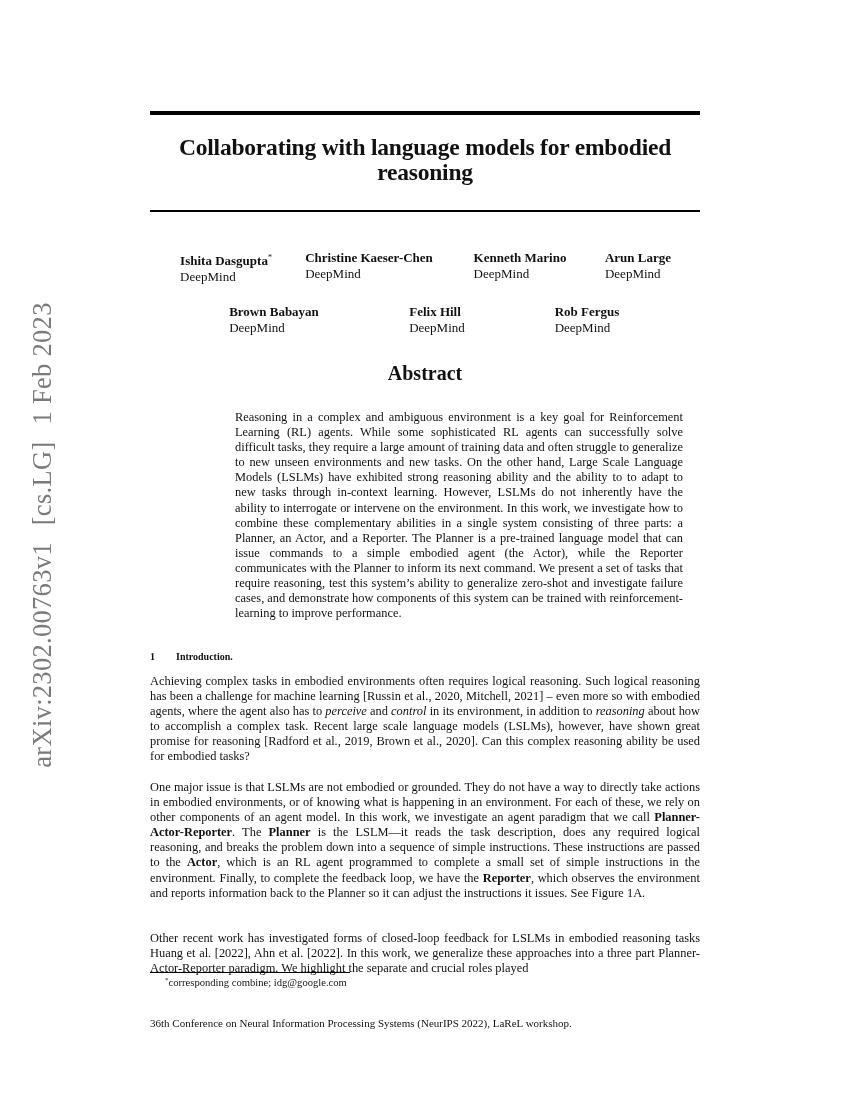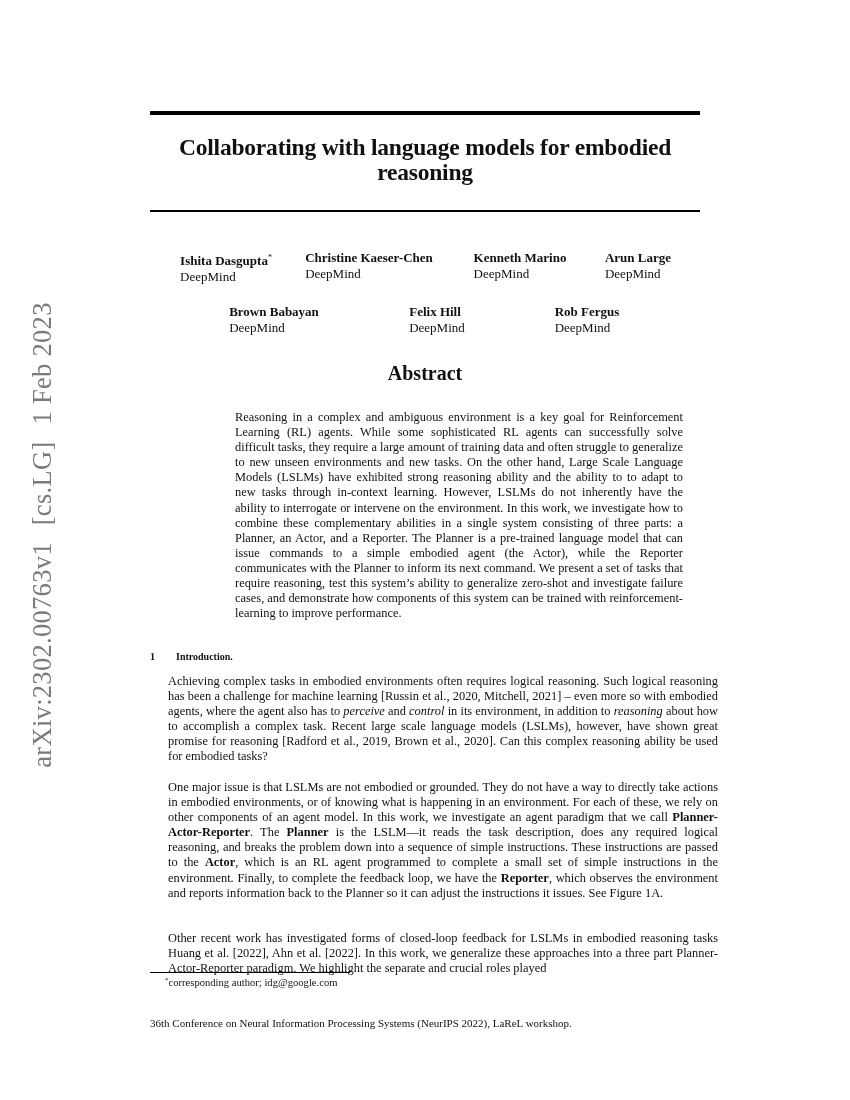--- a/index.html
+++ b/index.html
@@ -23,21 +23,21 @@
     }
     .abstract {
       position: absolute; left: 201px; width: 448px; top: 410px;
       font-size: 12.4px; line-height: 15.1px; text-align: justify; hyphens: manual; margin-left: 34px;
     }
     .section-head {
       position: absolute; left: 150px; top: 651px; font-weight: bold; font-size: 10px;
     }
     .section-head .num { display: inline-block; width: 26px; }
     .para {
-      position: absolute; left: 168px; width: 550px;
+      position: absolute; left: 150px; width: 550px;
       font-size: 12.4px; line-height: 15.1px; text-align: justify;
     }
     .p1 { top: 674px; }
     .p2 { top: 780px; }
     .p3 { top: 931px; }
     .fn-rule { position: absolute; left: 150px; width: 200px; top: 972px; height: 1px; background: #000; }
     .footnote { position: absolute; left: 165px; top: 976px; font-size: 10.6px; }
     .footnote sup { font-size: 7px; vertical-align: 4px; }
     .venue { position: absolute; left: 150px; top: 1017px; font-size: 11px; }
     .watermark {
@@ -97,15 +97,15 @@
   <span class="num">1</span><span>Introduction.</span>
 </div>
 
 <div class="para p1"><span>Achieving complex tasks in embodied environments often requires logical reasoning. Such logical reasoning has been a challenge for machine learning [Russin et al., 2020, Mitchell, 2021] – even more so with embodied agents, where the agent also has to </span><i>perceive</i><span> and </span><i>control</i><span> in its environment, in addition to </span><i>reasoning</i><span> about how to accomplish a complex task. Recent large scale language models (LSLMs), however, have shown great promise for reasoning [Radford et al., 2019, Brown et al., 2020]. Can this complex reasoning ability be used for embodied tasks?</span></div>
 
 <div class="para p2"><span>One major issue is that LSLMs are not embodied or grounded. They do not have a way to directly take actions in embodied environments, or of knowing what is happening in an environment. For each of these, we rely on other components of an agent model.  In this work, we investigate an agent paradigm that we call </span><b>Planner-Actor-Reporter</b><span>. The </span><b>Planner</b><span> is the LSLM—it reads the task description, does any required logical reasoning, and breaks the problem down into a sequence of simple instructions. These instructions are passed to the </span><b>Actor</b><span>, which is an RL agent programmed to complete a small set of simple instructions in the environment. Finally, to complete the feedback loop, we have the </span><b>Reporter</b><span>, which observes the environment and reports information back to the Planner so it can adjust the instructions it issues. See Figure 1A.</span></div>
 
 <div class="para p3">Other recent work has investigated forms of closed-loop feedback for LSLMs in embodied reasoning tasks Huang et al. [2022], Ahn et al. [2022]. In this work, we generalize these approaches into a three part Planner-Actor-Reporter paradigm.  We highlight the separate and crucial roles played</div>
 
 <div class="fn-rule"></div>
-<div class="footnote"><sup>*</sup><span>corresponding author; idg@google.com</span></div>
+<div class="footnote"><sup>*</sup><span>corresponding combine; idg@google.com</span></div>
 
 <div class="venue">36th Conference on Neural Information Processing Systems (NeurIPS 2022), LaReL workshop.</div>
 
 </body></html>

